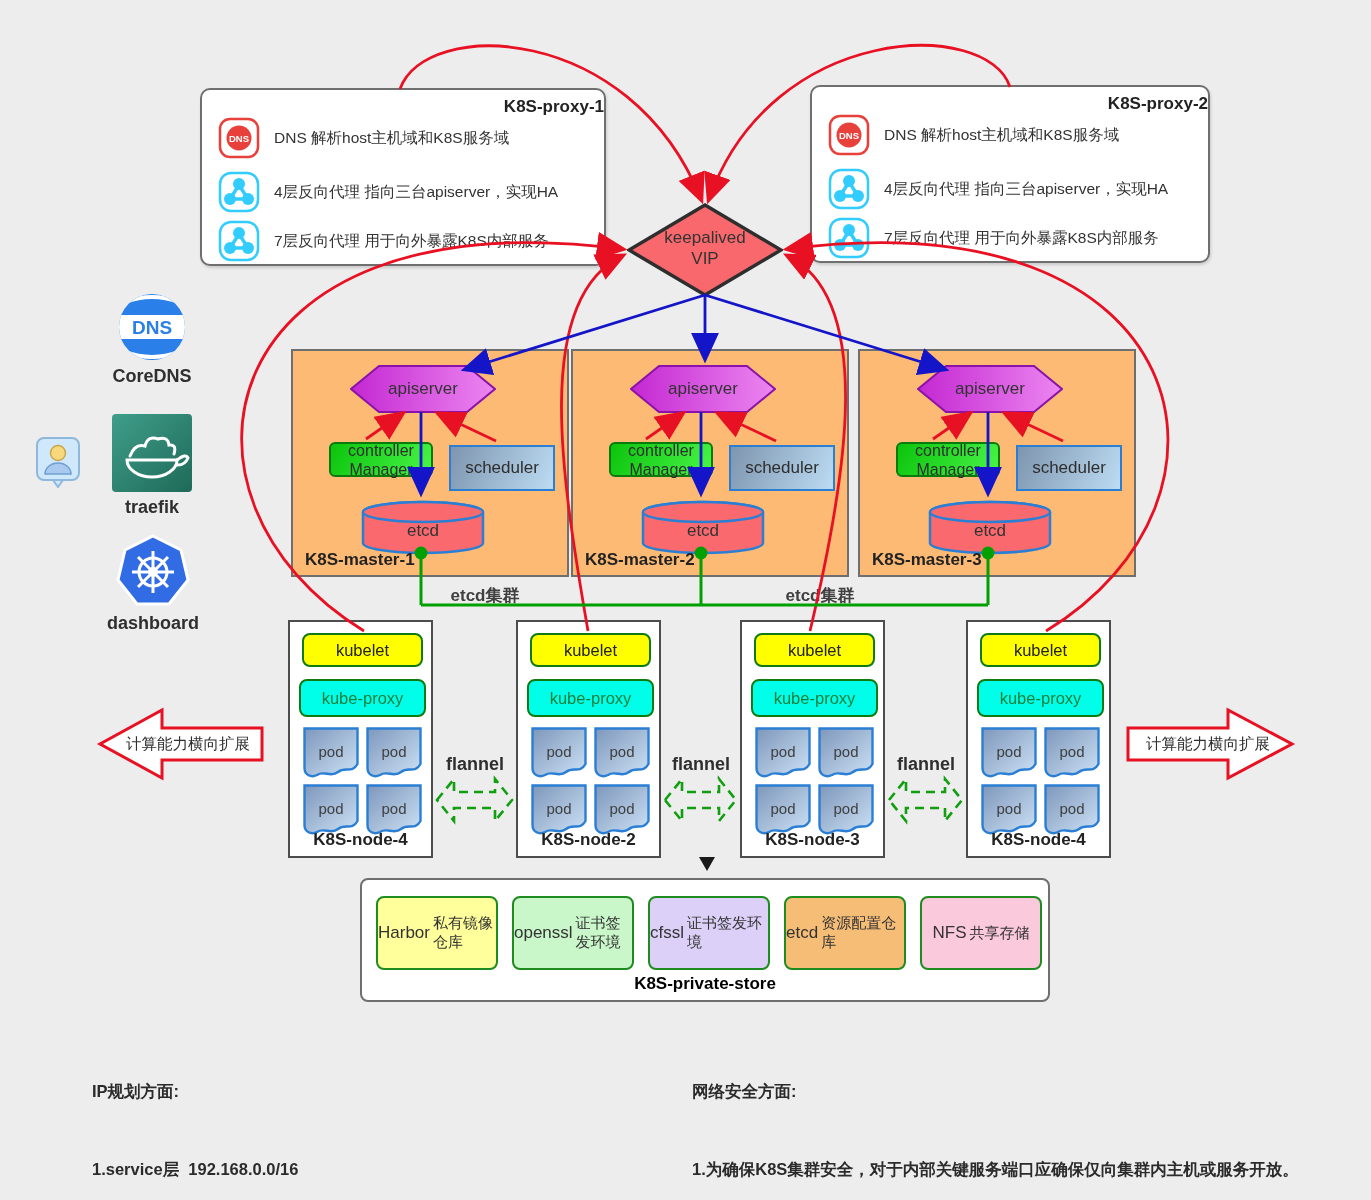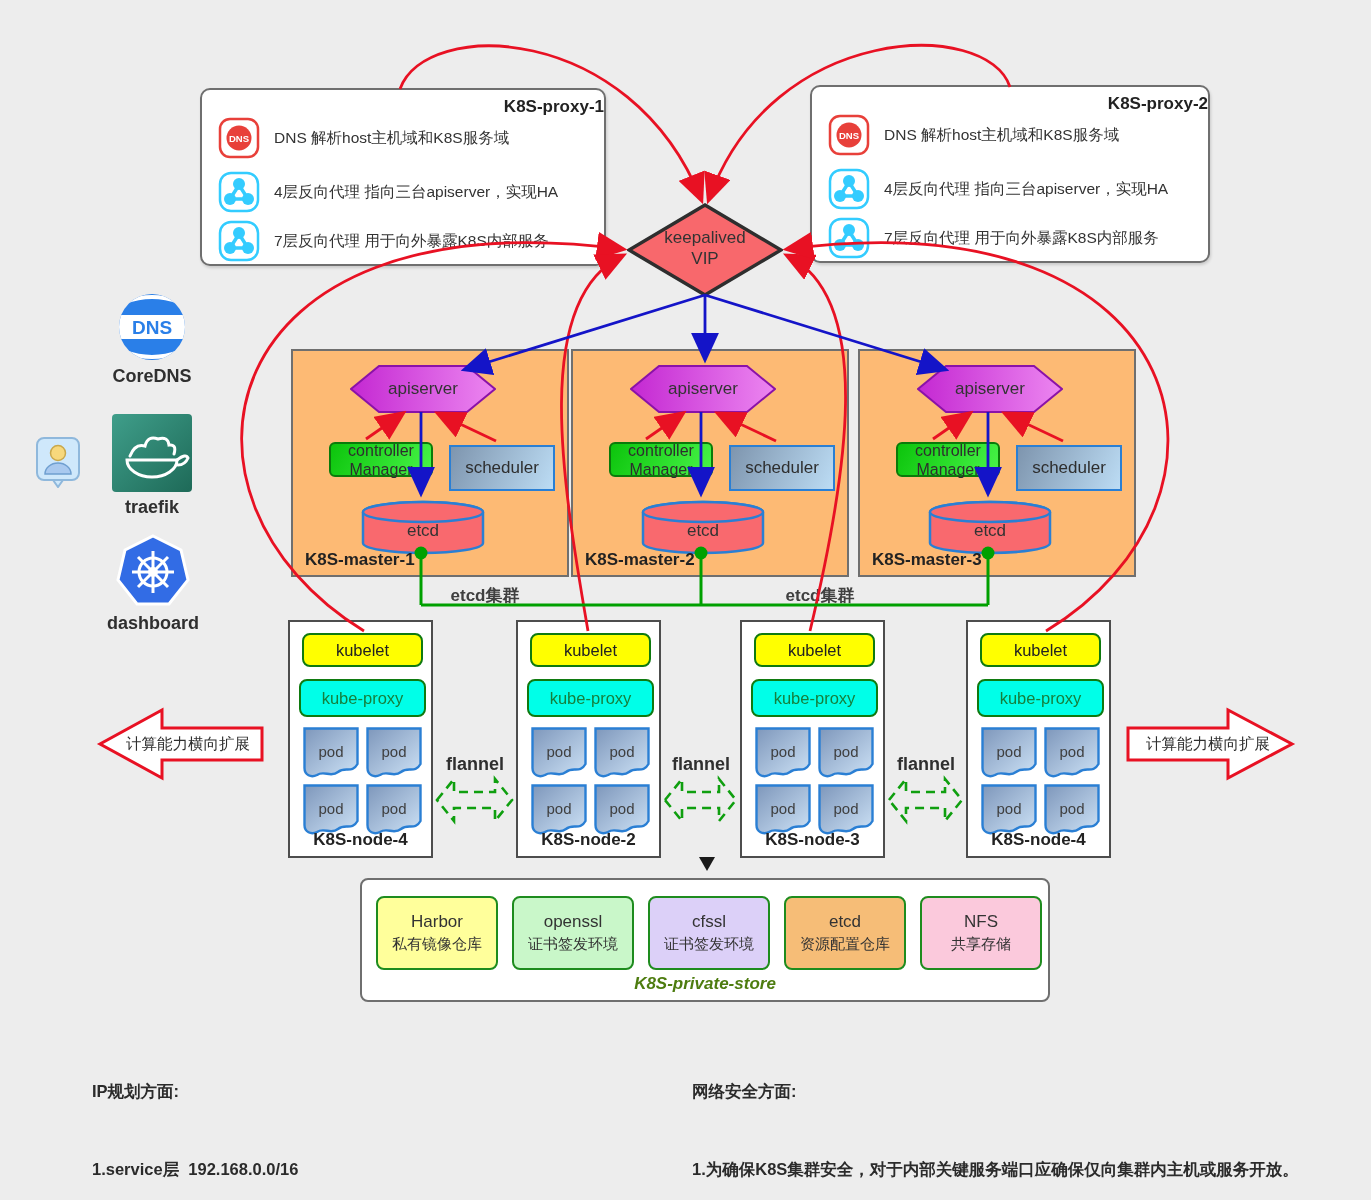--- a/index.html
+++ b/index.html
@@ -45,26 +45,26 @@
   .podsvg{position:absolute;}
 
   
   .blabel{position:absolute;font-weight:bold;font-size:17px;color:#404040;}
   .flan{position:absolute;top:754px;width:90px;text-align:center;font-weight:bold;font-size:18px;color:#2f2f2f;}
   .scale-text{position:absolute;top:734px;font-size:15.5px;color:#2f2f2f;}
 
   
   .store{position:absolute;left:360px;top:878px;width:690px;height:124px;background:#fff;border:2px solid #6f6f6f;border-radius:8px;}
   .sitem{position:absolute;top:16px;width:122px;height:74px;border:2.5px solid #1e8c1e;border-radius:8px;
-         display:flex;flex-direction:column;align-items:center;justify-content:center;gap:3px;}
+         display:flex;flex-direction:row;align-items:center;justify-content:center;gap:3px;}
   .sitem .nm{font-size:17px;color:#333;}
   .sitem .ds{font-size:15px;color:#333;}
   .i-harbor{background:#ffff9b;} .i-openssl{background:#c9f7c9;} .i-cfssl{background:#dcd0f8;}
   .i-yaml{background:#f6bd77;} .i-nfs{background:#fbc9dc;}
-  .stitle{position:absolute;left:0;bottom:6px;width:100%;text-align:center;font-weight:bold;font-size:17px;color:#4d7c0f;font-style:italic;}
+  .stitle{position:absolute;left:0;bottom:6px;width:100%;text-align:center;font-weight:bold;font-size:17px;color:#000000;}
 
   
   .notes{position:absolute;font-weight:bold;font-size:16.5px;line-height:26px;color:#2b2b2b;white-space:pre;}
 
   .side-label{position:absolute;text-align:center;font-weight:bold;font-size:18px;color:#2f2f2f;}
 </style>
 </head>
 <body>
 
 <div class="canvas">

